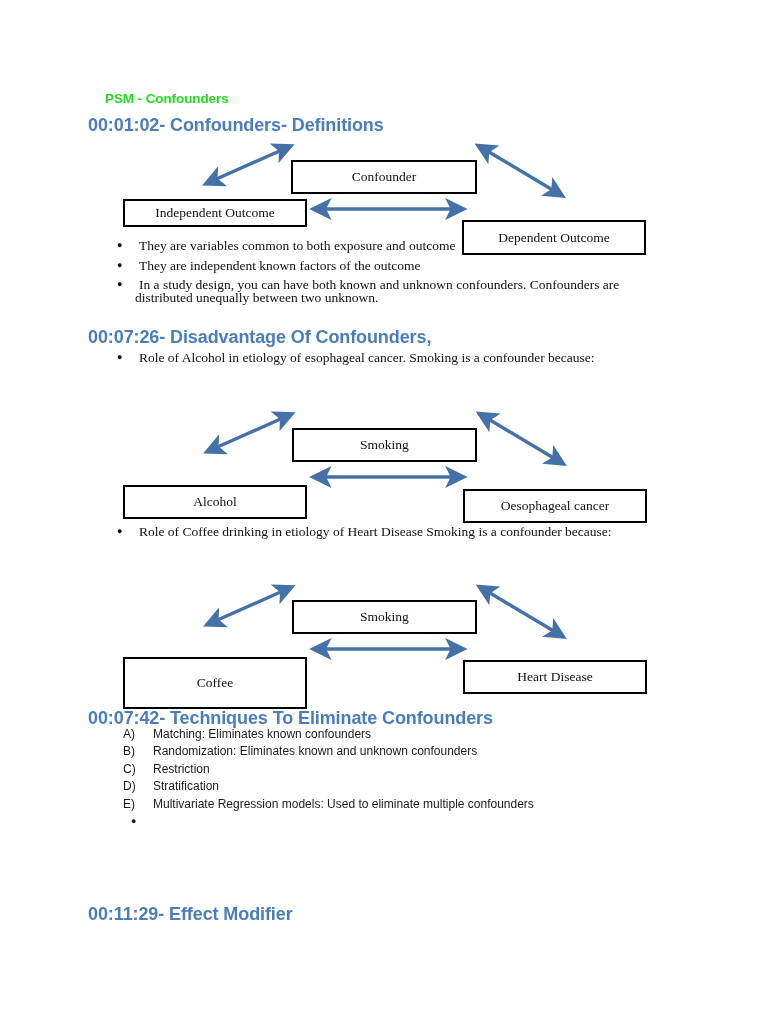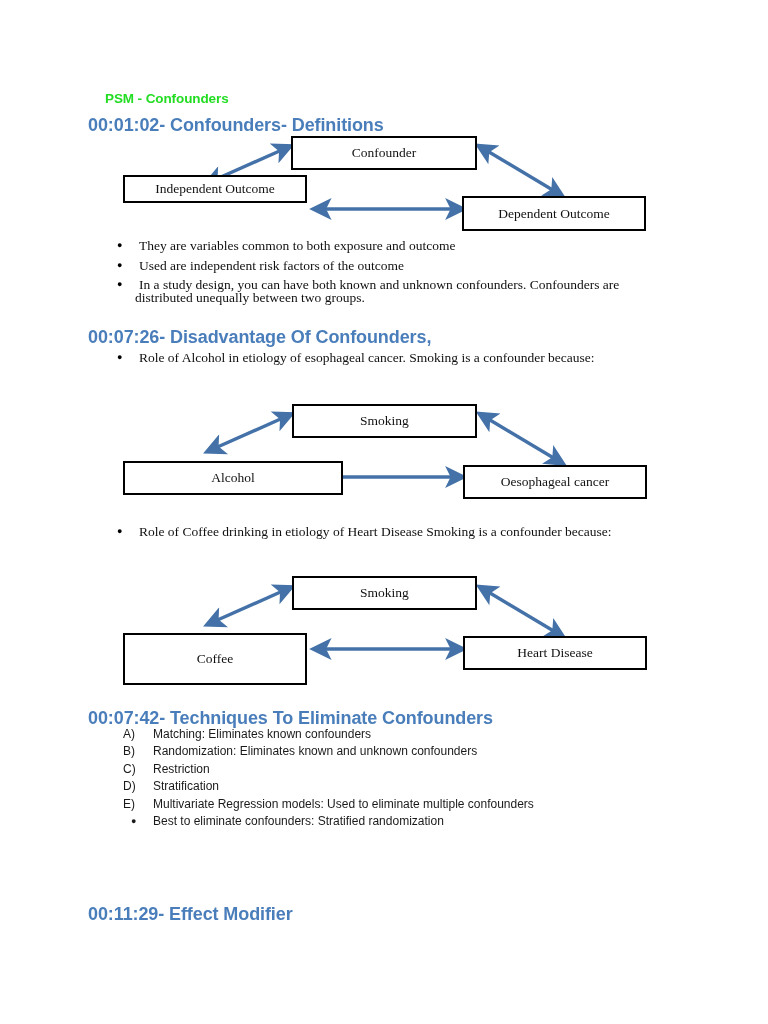--- a/index.html
+++ b/index.html
@@ -93,20 +93,21 @@
   .node-box {
     position: absolute;
     border: 2.2px solid #000000;
     background: #ffffff;
     display: flex;
     align-items: center;
     justify-content: center;
     font-family: "Liberation Serif", serif;
     font-size: 13.5px;
     color: #111;
+    margin-top: 24px;
   }
   .diagram svg { position: absolute; left:0; top:0; overflow: visible; }
 </style>
 </head>
 <body>
 
 <div class="page">
 
   <div class="doc-title">PSM - Confounders</div>
 
@@ -129,41 +130,41 @@
 
       <line x1="320" y1="209" x2="456" y2="209" stroke="#4472A8" stroke-width="3.4" marker-start="url(#ah1e)" marker-end="url(#ah1s)"></line>
     </svg>
     <div class="node-box" style="left:291px; top:136px; width:186px; height:34px;">Confounder</div>
     <div class="node-box" style="left:123px; top:175px; width:184px; height:28px;">Independent Outcome</div>
     <div class="node-box" style="left:462px; top:196px; width:184px; height:35px;">Dependent Outcome</div>
   </div>
 
   <ul class="bullet-list" style="left:105px; top:232px; width:560px;">
     <li>They are variables common to both exposure and outcome</li>
-    <li>Used are independent risk factors of the outcome</li>
+    <li>They are independent known factors of the outcome</li>
     <li>
       <span>In a study design, you can have both known and unknown confounders. Confounders are</span>
     </li>
   </ul>
-  <div style="position:absolute; left:135px; top:290px; font-family:'Liberation Serif',serif; font-size:13.5px; color:#101010;">distributed unequally between two groups.</div>
+  <div style="position:absolute; left:135px; top:290px; font-family:'Liberation Serif',serif; font-size:13.5px; color:#101010;">distributed unequally between two unknown.</div>
 
   <div class="sec-heading" style="left:88px; top:327px;">00:07:26- Disadvantage Of Confounders,</div>
 
   <ul class="bullet-list" style="left:105px; top:344px; width:560px;">
     <li>Role of Alcohol in etiology of esophageal cancer. Smoking is a confounder because:</li>
   </ul>
 
   <div class="diagram" style="top:0;">
     <svg width="768" height="1024">
       <line x1="213" y1="449" x2="285" y2="417" stroke="#4472A8" stroke-width="3.4" marker-start="url(#ah1e)" marker-end="url(#ah1s)"></line>
       <line x1="485" y1="417" x2="557" y2="460" stroke="#4472A8" stroke-width="3.4" marker-start="url(#ah1e)" marker-end="url(#ah1s)"></line>
       <line x1="320" y1="477" x2="456" y2="477" stroke="#4472A8" stroke-width="3.4" marker-start="url(#ah1e)" marker-end="url(#ah1s)"></line>
     </svg>
     <div class="node-box" style="left:292px; top:404px; width:185px; height:34px;">Smoking</div>
-    <div class="node-box" style="left:123px; top:461px; width:220px; height:34px;">Alcohol</div>
+    <div class="node-box" style="left:123px; top:461px; width:184px; height:34px;">Alcohol</div>
     <div class="node-box" style="left:463px; top:465px; width:184px; height:34px;">Oesophageal cancer</div>
   </div>
 
   <ul class="bullet-list" style="left:105px; top:518px; width:560px;">
     <li>Role of Coffee drinking in etiology of Heart Disease Smoking is a confounder because:</li>
   </ul>
 
   <div class="diagram" style="top:0;">
     <svg width="768" height="1024">
       <line x1="213" y1="622" x2="285" y2="590" stroke="#4472A8" stroke-width="3.4" marker-start="url(#ah1e)" marker-end="url(#ah1s)"></line>
@@ -193,19 +194,18 @@
     <li>
       <span class="marker">D)</span>
       <span>Stratification</span>
     </li>
     <li>
       <span class="marker">E)</span>
       <span>Multivariate Regression models: Used to eliminate multiple confounders</span>
     </li>
     <li class="bulleted">
       <span class="marker">●</span>
-      <span>Best to eliminate confounders: Stratified randomization</span>
     </li>
   </ul>
 
   <div class="sec-heading" style="left:88px; top:904px;">00:11:29- Effect Modifier</div>
 
 </div>
 
 </body></html>

